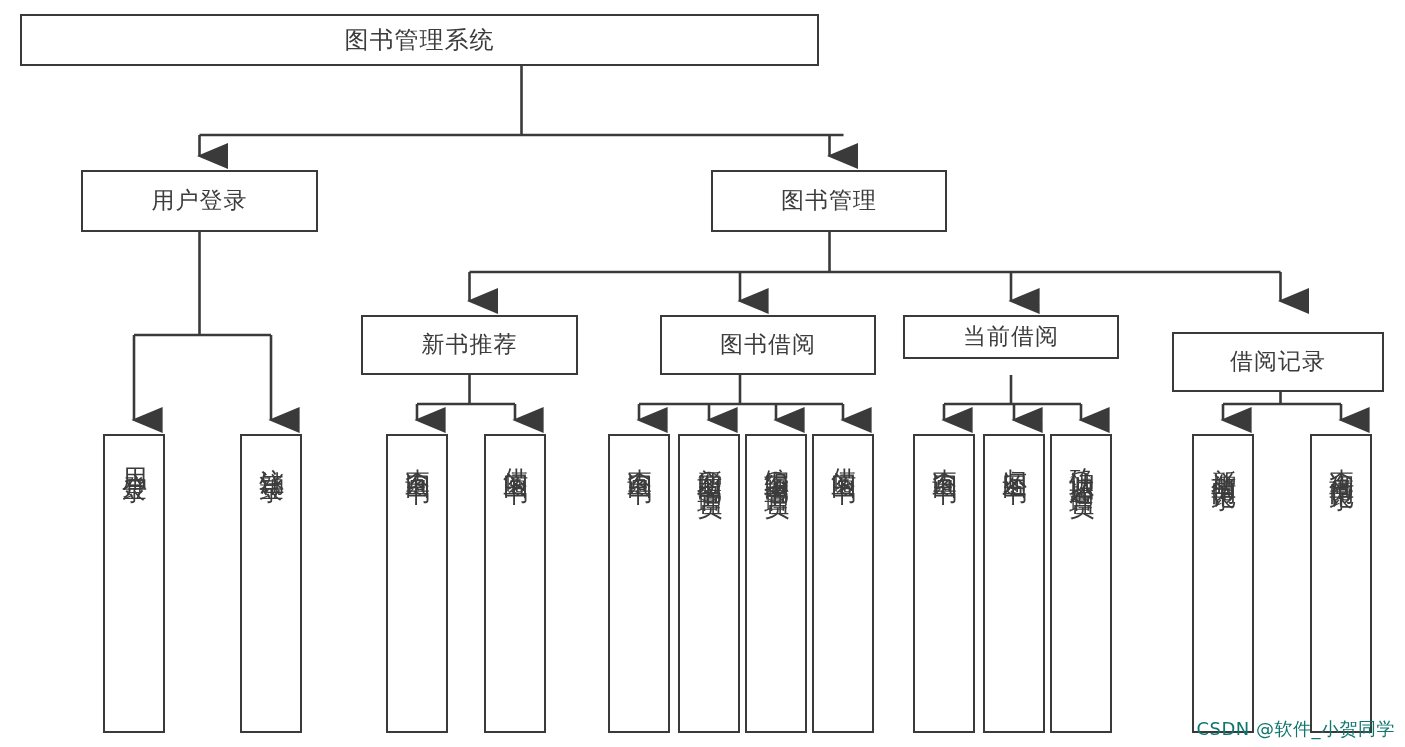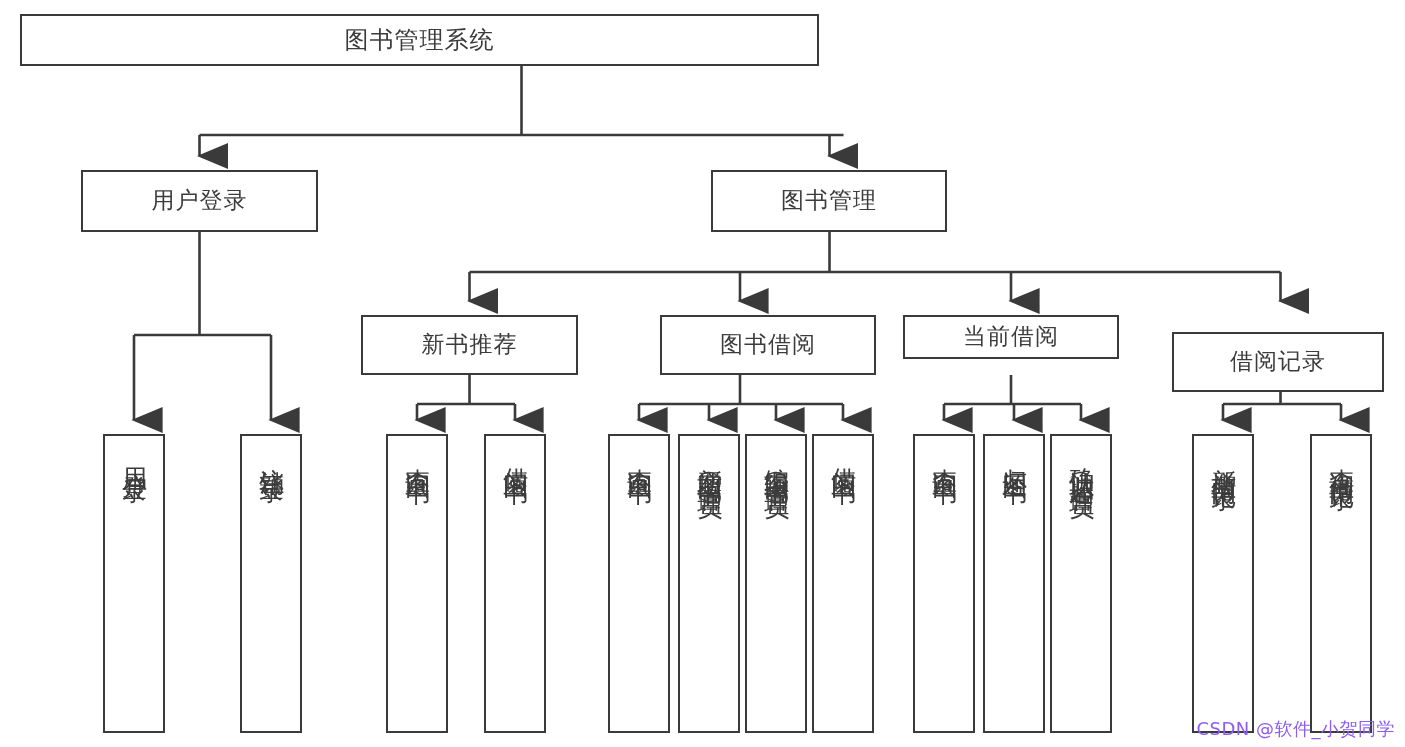--- a/index.html
+++ b/index.html
@@ -56,21 +56,21 @@
     line-height: 1.06;
     letter-spacing: 4px;
     color: #3c3c3c;
     white-space: nowrap;
   }
   .watermark {
     position: absolute;
     right: 10px;
     bottom: 6px;
     font-size: 18px;
-    color: #8b5cf6;
+    color: #0f766e;
     letter-spacing: 0.5px;
     white-space: nowrap;
     pointer-events: none;
   }
 </style>
 </head>
 <body>
 
 <div id="canvas">
 

